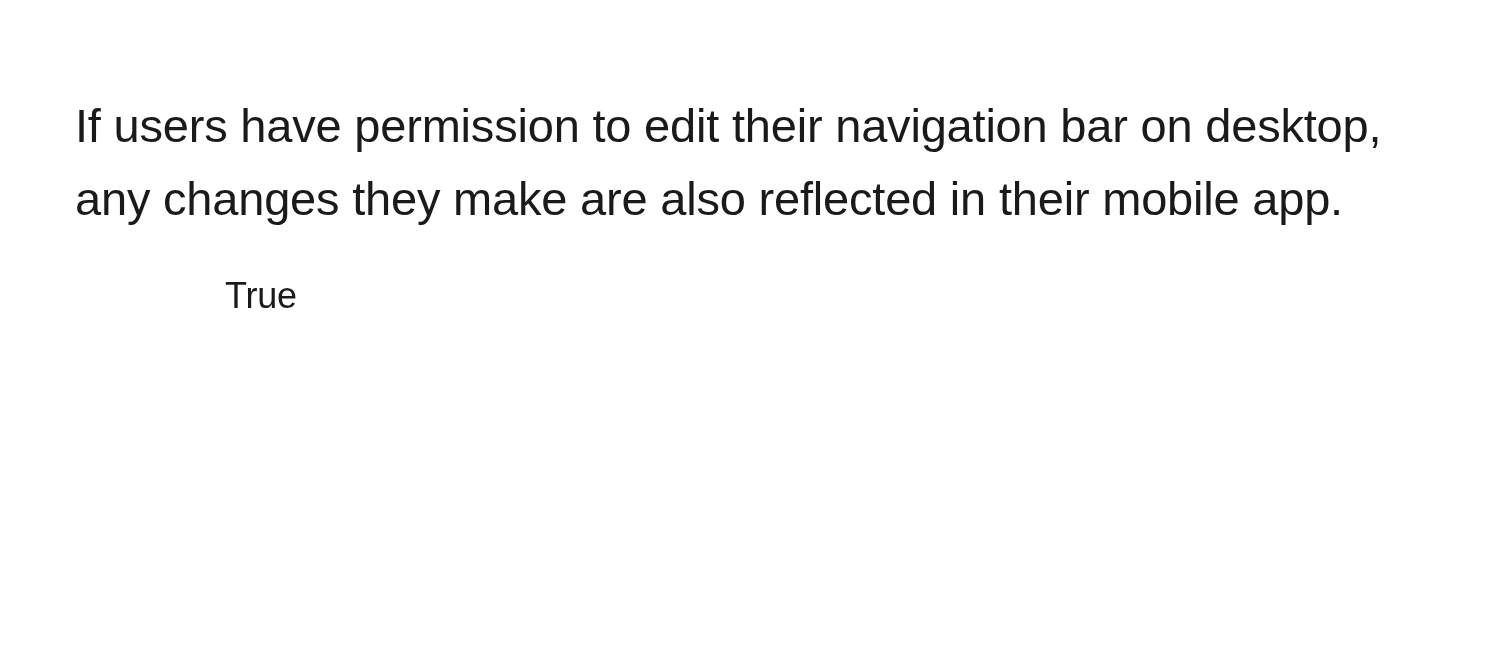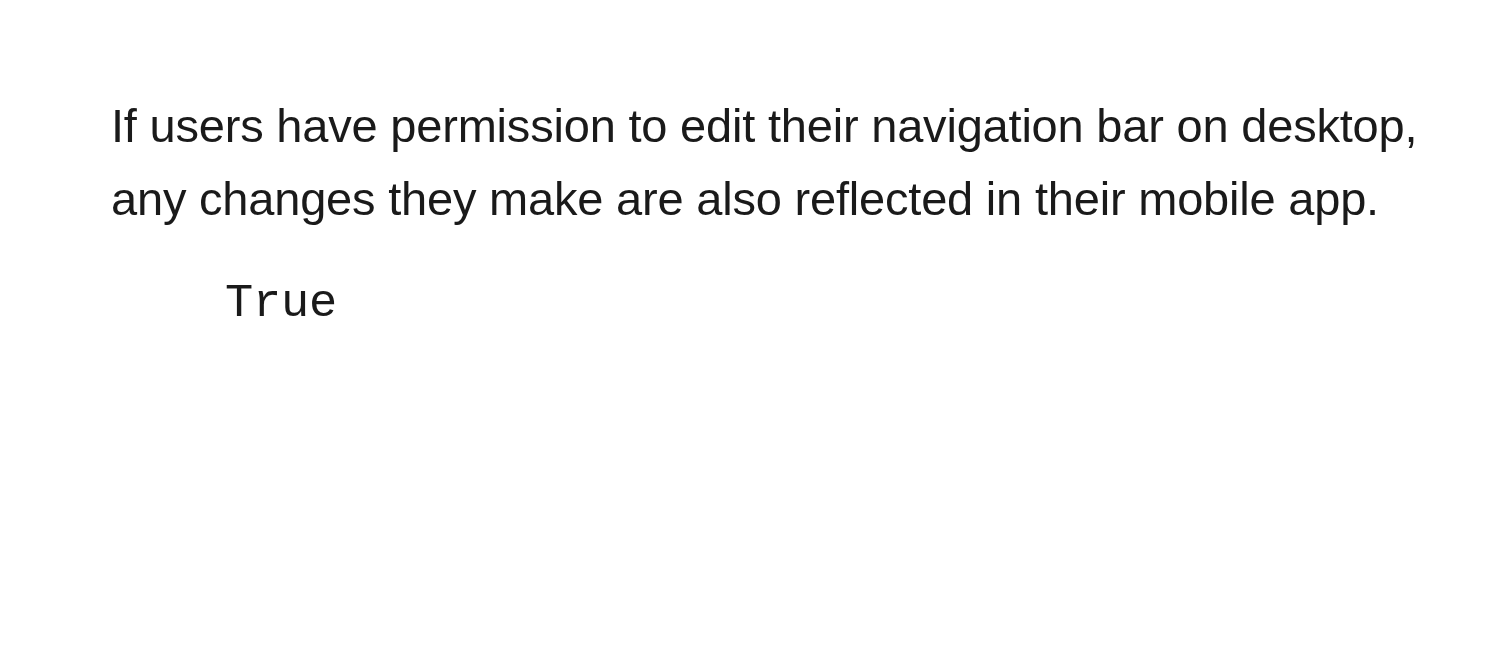--- a/index.html
+++ b/index.html
@@ -14,32 +14,30 @@
       font-family: -apple-system, BlinkMacSystemFont, "Segoe UI", Helvetica, Arial, sans-serif;
       color: #1a1a1a;
       padding: 90px 75px 0 75px;
     }
     .question-text {
       font-size: 47px;
       line-height: 1.55;
       font-weight: 400;
       letter-spacing: -0.2px;
       margin-bottom: 32px;
-      margin-left: 36px;
     }
     .options {
       padding-left: 150px;
     }
     .option {
-      font-size: 47px;
+      font-size: 36px;
       line-height: 1.55;
       font-weight: 400;
       letter-spacing: -0.2px;
       cursor: pointer;
-      font-family: Liberation Mono, monospace;
     }
   </style>
 </head>
 <body>
 
 <div class="question-text">If users have permission to edit their navigation bar on desktop, any changes they make are also reflected in their mobile app.</div>
 
 <div class="options">
   <div class="option">True</div>
 </div>

